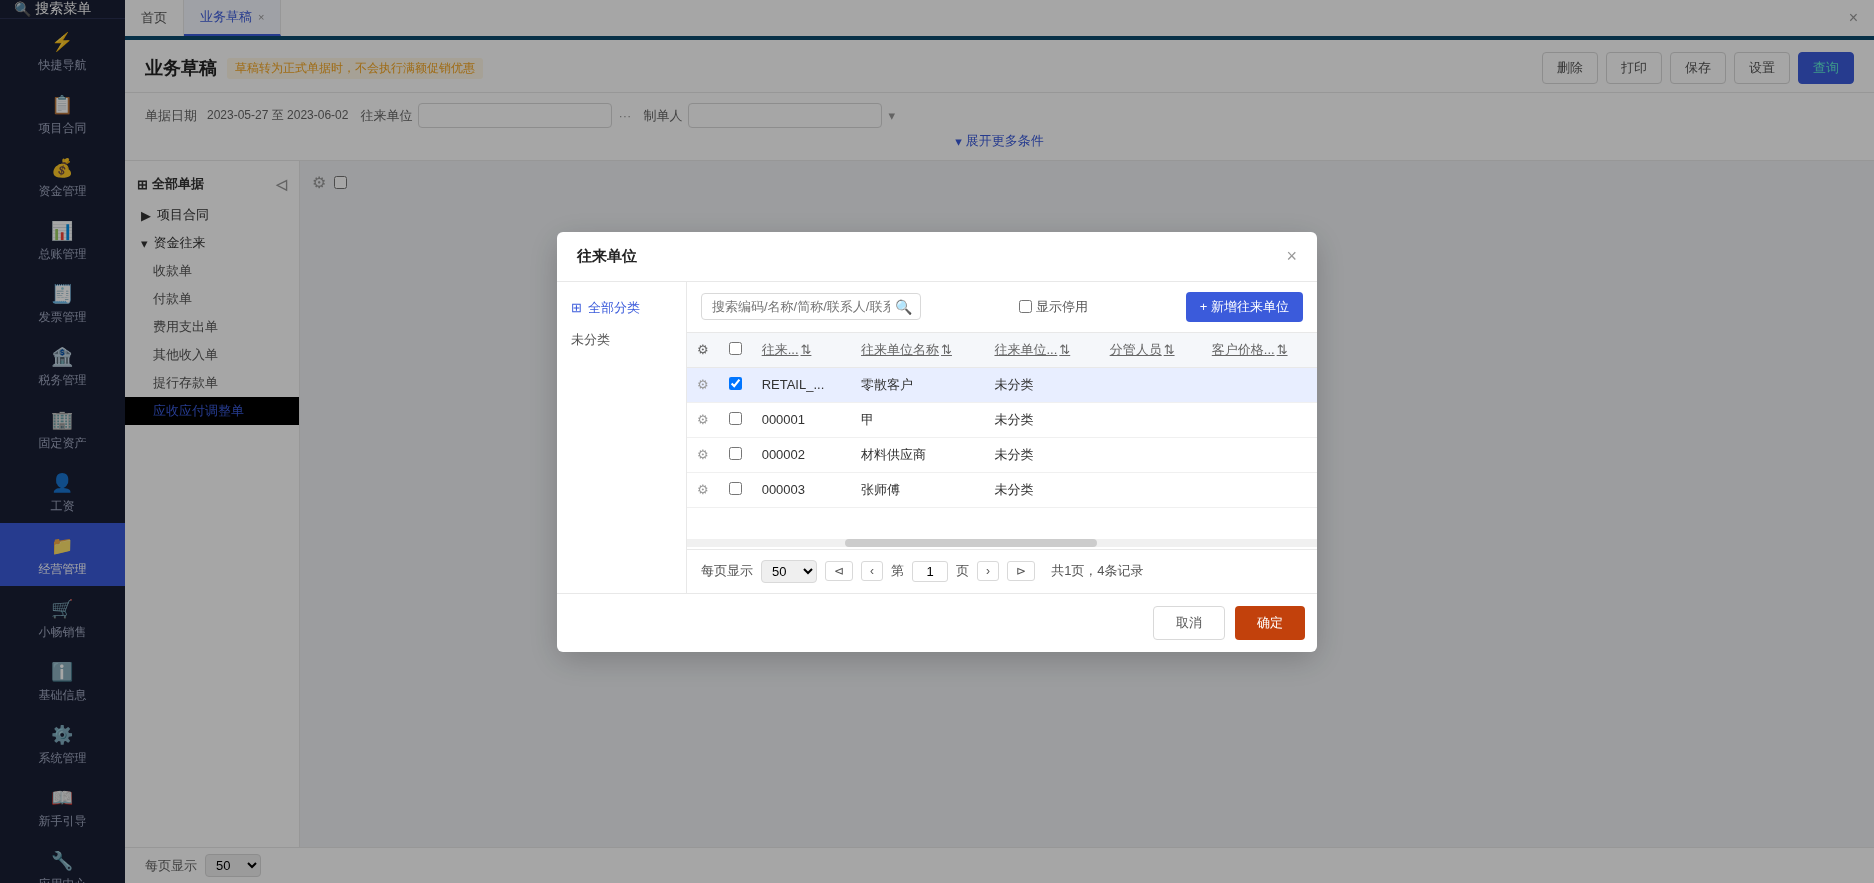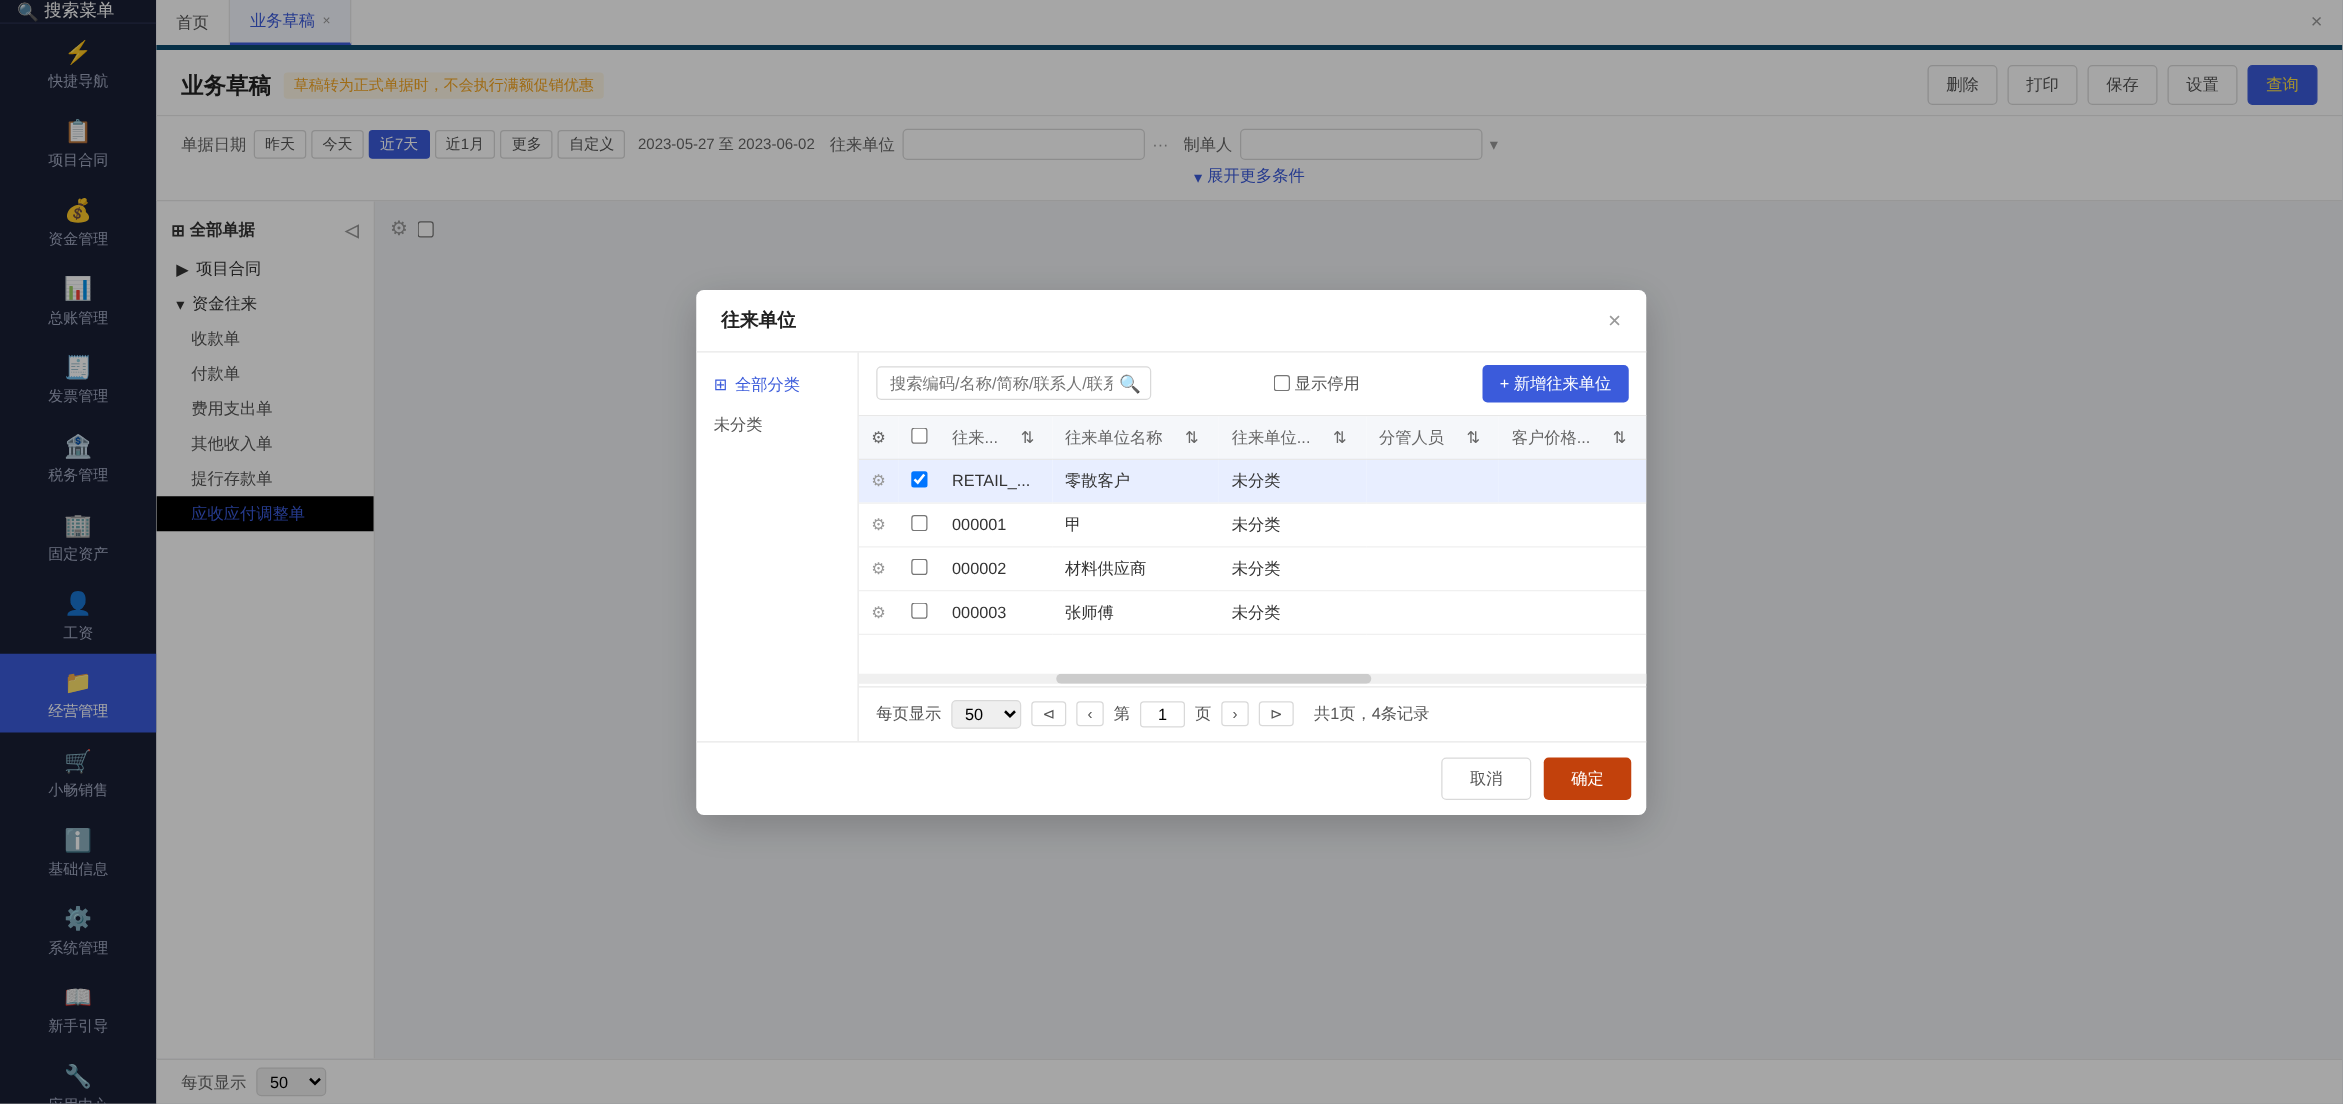--- a/index.html
+++ b/index.html
@@ -74,21 +74,21 @@
       border-bottom: 1px solid #e8e8e8;
       display: flex;
       align-items: center;
       justify-content: space-between;
     }
     .page-title-area { display: flex; align-items: center; gap: 10px; }
     .page-title { font-size: 18px; font-weight: bold; color: #222; }
     .page-subtitle { font-size: 12px; color: #f5a623; background: #fff8e6; padding: 2px 8px; border-radius: 3px; }
     .header-actions { display: flex; gap: 8px; align-items: center; }
     .btn { padding: 6px 14px; border-radius: 4px; font-size: 13px; cursor: pointer; border: 1px solid #d9d9d9; background: #fff; color: #555; }
-    .btn-primary { background: #3b5bdb; color: #fde047; border-color: #3b5bdb; }
+    .btn-primary { background: #3b5bdb; color: #5eead4; border-color: #3b5bdb; }
 
     
     .filter-area {
       background: #fff;
       padding: 10px 20px;
       border-bottom: 1px solid #e8e8e8;
     }
     .filter-row { display: flex; align-items: center; gap: 12px; flex-wrap: wrap; }
     .filter-item { display: flex; align-items: center; gap: 6px; font-size: 13px; color: #555; }
     .filter-label { color: #666; white-space: nowrap; }
@@ -204,21 +204,21 @@
       font-weight: normal;
       text-align: left;
       white-space: nowrap;
     }
     .data-table td {
       padding: 8px 10px;
       border-bottom: 1px solid #f0f0f0;
       color: #333;
     }
     .data-table tr.selected { background: #e8eeff; }
-    .data-table .col-sort { display: flex; align-items: center; gap: 18px; cursor: pointer; }
+    .data-table .col-sort { display: flex; align-items: center; gap: 2px; cursor: pointer; text-decoration: underline; }
 
     
     .dialog-footer-pagination {
       padding: 10px 14px;
       border-top: 1px solid #e8e8e8;
       display: flex;
       align-items: center;
       gap: 8px;
       font-size: 13px;
       color: #555;
@@ -370,28 +370,20 @@
       <button class="btn">保存</button>
       <button class="btn">设置</button>
       <button class="btn btn-primary">查询</button>
     </div>
   </div>
 
   <div class="filter-area">
     <div class="filter-row">
       <div class="filter-item">
         <span class="filter-label">单据日期</span>
-        <div class="filter-date-btns">
-          <button class="date-btn">昨天</button>
-          <button class="date-btn">今天</button>
-          <button class="date-btn active">近7天</button>
-          <button class="date-btn">近1月</button>
-          <button class="date-btn">更多</button>
-          <button class="date-btn">自定义</button>
-        </div>
         <span style="font-size:12px;color:#666;margin-left:4px;">2023-05-27 至 2023-06-02</span>
       </div>
       <div class="filter-item">
         <span class="filter-label">往来单位</span>
         <input class="filter-input" placeholder="" style="">
         <span style="color:#999;">···</span>
       </div>
       <div class="filter-item">
         <span class="filter-label">制单人</span>
         <input class="filter-input" placeholder="" style="">

